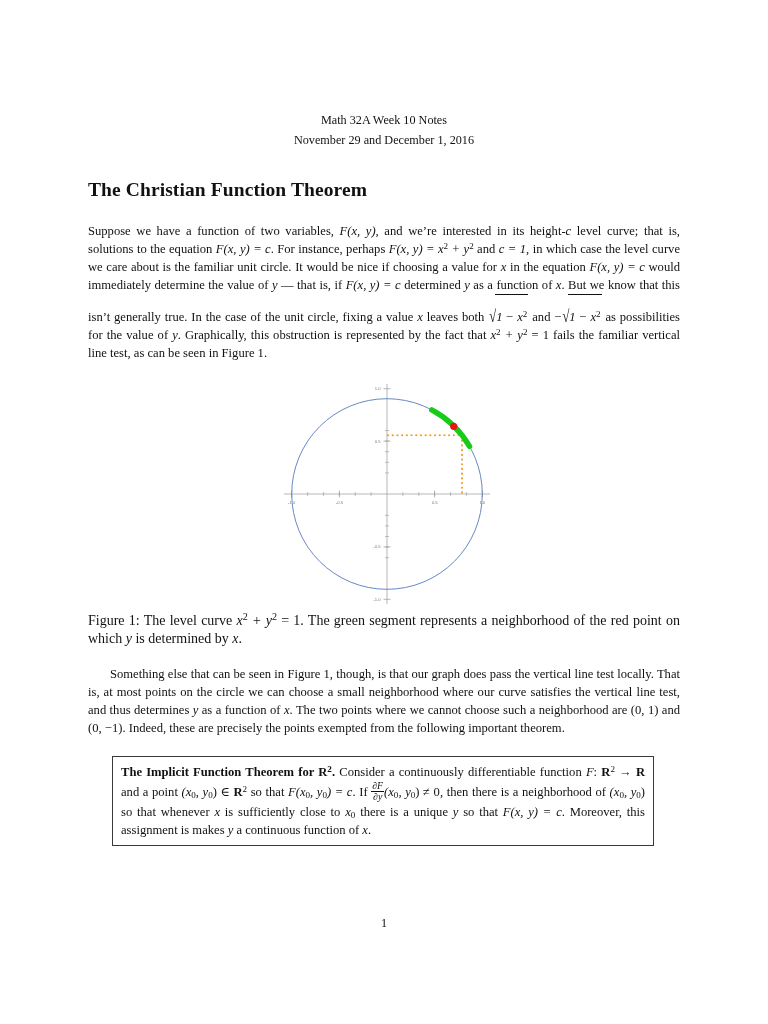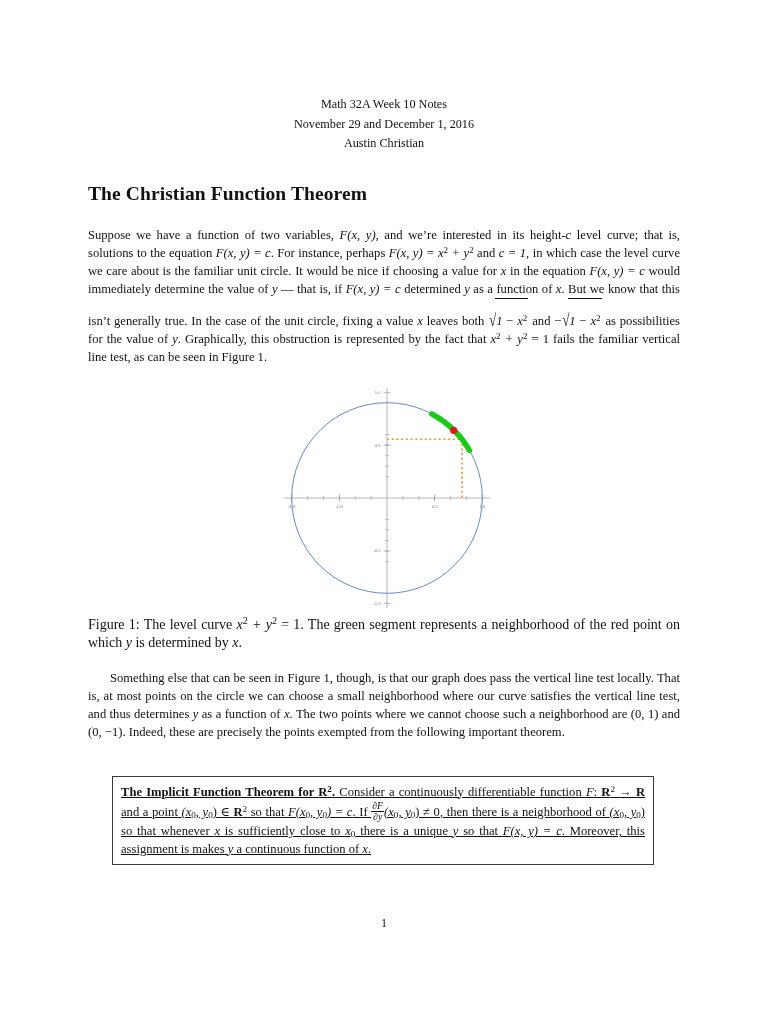--- a/index.html
+++ b/index.html
@@ -17,21 +17,21 @@
   }
   .page {
     position: absolute;
     left: 0; top: 0;
     width: 768px;
     height: 1024px;
   }
   .content {
     position: absolute;
     left: 88px;
-    top: 0;
+    top: 16px;
     width: 592px;
   }
   
   .doc-header {
     text-align: center;
     font-size: 12.2px;
     line-height: 19.5px;
     margin-top: 95px;
   }
   .doc-header div { white-space: nowrap; }
@@ -97,30 +97,29 @@
   .figure-caption {
     font-size: 14px;
     line-height: 18.0px;
     text-align: justify;
     margin: 0;
     padding-top: 5px;
   }
 
   
   .theorem-box {
-    margin-top: 35px;
+    margin-top: 19px;
     margin-left: 24px;
     width: 542px;
     border: 1.1px solid #3a3a3a;
     padding: 6px 8px 6px 8px;
     box-sizing: border-box;
     font-size: 12.6px;
     line-height: 18.0px;
     text-align: justify;
-    text-decoration: underline;
   }
   .theorem-box .thm-name { font-weight: bold; }
 
   
   .page-number {
     position: absolute;
     left: 0;
     top: 916px;
     width: 768px;
     text-align: center;
@@ -130,21 +129,20 @@
 </style>
 </head>
 <body>
 
 <div class="page">
   <div class="content">
 
     <div class="doc-header">
       <div>Math 32A Week 10 Notes</div>
       <div>November 29 and December 1, 2016</div>
-      <div>Austin Christian</div>
     </div>
 
     <h1 class="section-title">The Christian Function Theorem</h1>
 
     <p class="body first-body"><span>Suppose we have a function of two variables, </span><span class="mi nb">F(x, y)</span><span>, and we’re interested in its height-</span><span class="mi">c</span><span> level curve; that is, solutions to the equation </span><span class="mi nb">F(x, y) = c</span><span>. For instance, perhaps </span><span class="nb"><span class="mi">F(x, y) = x</span><sup class="sm mn">2</sup><span class="mi"> + y</span><sup class="sm mn">2</sup></span><span> and </span><span class="mi nb">c = 1</span><span>, in which case the level curve we care about is the familiar unit circle. It would be nice if choosing a value for </span><span class="mi">x</span><span> in the equation </span><span class="mi nb">F(x, y) = c</span><span> would immediately determine the value of </span><span class="mi">y</span><span> — that is, if </span><span class="mi nb">F(x, y) = c</span><span> determined </span><span class="mi">y</span><span> as a function of </span><span class="mi">x</span><span>. But we know that this isn’t generally true. In the case of the unit circle, fixing a value </span><span class="mi">x</span><span> leaves both </span><span class="sqrt-wrap nb"><span class="radical">√</span><span class="radicand"><span class="mi">1 − x</span><sup class="sm mn">2</sup></span></span><span> and −</span><span class="sqrt-wrap nb"><span class="radical">√</span><span class="radicand"><span class="mi">1 − x</span><sup class="sm mn">2</sup></span></span><span> as possibilities for the value of </span><span class="mi">y</span><span>. Graphically, this obstruction is represented by the fact that </span><span class="nb"><span class="mi">x</span><sup class="sm mn">2</sup><span class="mi"> + y</span><sup class="sm mn">2</sup><span class="mn"> = 1</span></span><span> fails the familiar vertical line test, as can be seen in Figure 1.</span></p>
 
     <div class="figure-block">
       <svg class="plot" viewBox="0 0 218 232">
         <g font-family="Liberation Sans, sans-serif" font-size="4.2" fill="#7a7a7a">
 

